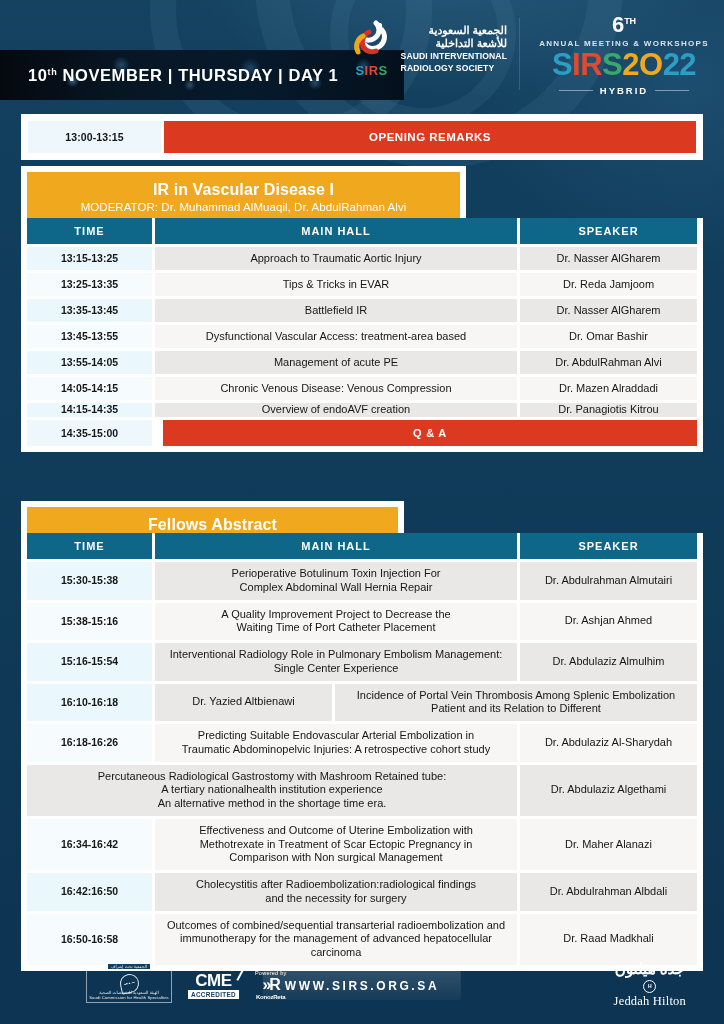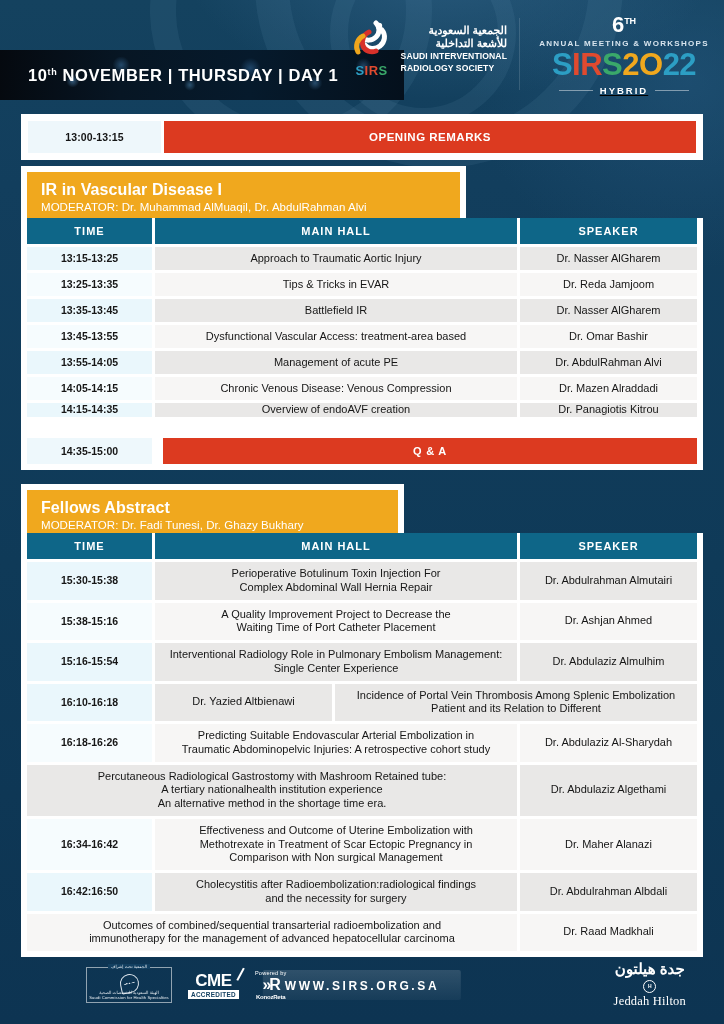--- a/index.html
+++ b/index.html
@@ -144,21 +144,20 @@
   .mt-r  { color: #e04a2f; }
   .mt-s2 { color: #3aa86a; }
   .mt-20 { color: #f0a81e; }
   .mt-22 { color: #2c9ec4; }
   .hybrid-row {
     display: flex;
     align-items: center;
     justify-content: center;
     gap: 7px;
     margin-top: 3px;
-    text-decoration: underline;
   }
   .hybrid-row .line {
     height: 1px;
     width: 34px;
     background: rgba(255,255,255,0.45);
   }
   .hybrid-text {
     color: #ffffff;
     font-size: 9.5px;
     letter-spacing: 2px;
@@ -208,20 +207,21 @@
   }
 
   
   .section-title-wrap {
     position: absolute;
     left: 21px;
     width: 445px;
     background: #ffffff;
     padding: 6px 6px 0 6px;
     box-sizing: border-box;
+    text-align: center;
   }
   .section-title {
     background: #f0a81e;
     padding: 9px 14px 11px 14px;
   }
   .section-title h2 {
     margin: 0;
     color: #ffffff;
     font-size: 16px;
     font-weight: bold;
@@ -278,21 +278,21 @@
     font-size: 11px;
   }
   .td-spk {
     font-size: 11px;
   }
   .shade-a .td-hall, .shade-a .td-spk { background: #e9e8e7; }
   .shade-b .td-hall, .shade-b .td-spk { background: #f7f6f5; }
   .shade-a .td-time { background: #eaf7fc; }
   .shade-b .td-time { background: #f6fcfe; }
 
-  .qa-row { display: flex; gap: 11px; margin-top: 21px; }
+  .qa-row { display: flex; gap: 11px; margin-top: 3px; }
   .qa-time {
     width: 125px; flex: 0 0 125px;
     background: #eef8fc;
     display: flex; align-items: center; justify-content: center;
     font-size: 10.5px; font-weight: bold; color: #161616;
   }
   .qa-bar {
     flex: 1;
     background: #dc3a20;
     color: #ffffff;
@@ -540,21 +540,21 @@
         <div class="td td-hall col-hall" style="padding: 0px 6px;">Overview of endoAVF creation</div>
         <div class="td td-spk col-spk" style="padding: 0px 6px;">Dr. Panagiotis Kitrou</div>
       </div>
     </div>
   <div class="qa-row">
     <div class="qa-time">14:35-15:00</div>
     <div class="qa-bar">Q &amp; A</div>
   </div>
 </div>
 
-<div class="section-title-wrap" id="sec2-title" style="top: 484px; width: 383px;">
+<div class="section-title-wrap" id="sec2-title" style="top: 501px; width: 383px;">
   <div class="section-title">
     <h2>Fellows Abstract</h2>
     <div class="mod">MODERATOR: Dr. Fadi Tunesi, Dr. Ghazy Bukhary</div>
   </div>
 </div>
 
 <div class="card" id="sec2-table" style="top: 533px; padding-top: 0px;">
   <div class="table-head">
     <div class="th col-time">TIME</div>
     <div class="th col-hall">MAIN HALL</div>
@@ -594,20 +594,21 @@
         <div class="td td-time col-time">16:34-16:42</div>
         <div class="td td-hall col-hall">Effectiveness and Outcome of Uterine Embolization with<br>Methotrexate in Treatment of Scar Ectopic Pregnancy in<br>Comparison with Non surgical Management</div>
         <div class="td td-spk col-spk">Dr. Maher Alanazi</div>
       </div>
       <div class="trow shade-a">
         <div class="td td-time col-time">16:42:16:50</div>
         <div class="td td-hall col-hall">Cholecystitis after Radioembolization:radiological findings<br>and the necessity for surgery</div>
         <div class="td td-spk col-spk">Dr. Abdulrahman Albdali</div>
       </div>
       <div class="trow shade-b">
+        <div class="td td-time col-time">16:50-16:58</div>
         <div class="td td-hall col-hall">Outcomes of combined/sequential transarterial radioembolization and<br>immunotherapy for the management of advanced hepatocellular carcinoma</div>
         <div class="td td-spk col-spk">Dr. Raad Madkhali</div>
       </div>
     </div>
 </div>
 
 <div class="footer">
 
   <div class="footer-left">
     <div class="scfhs-logo">

